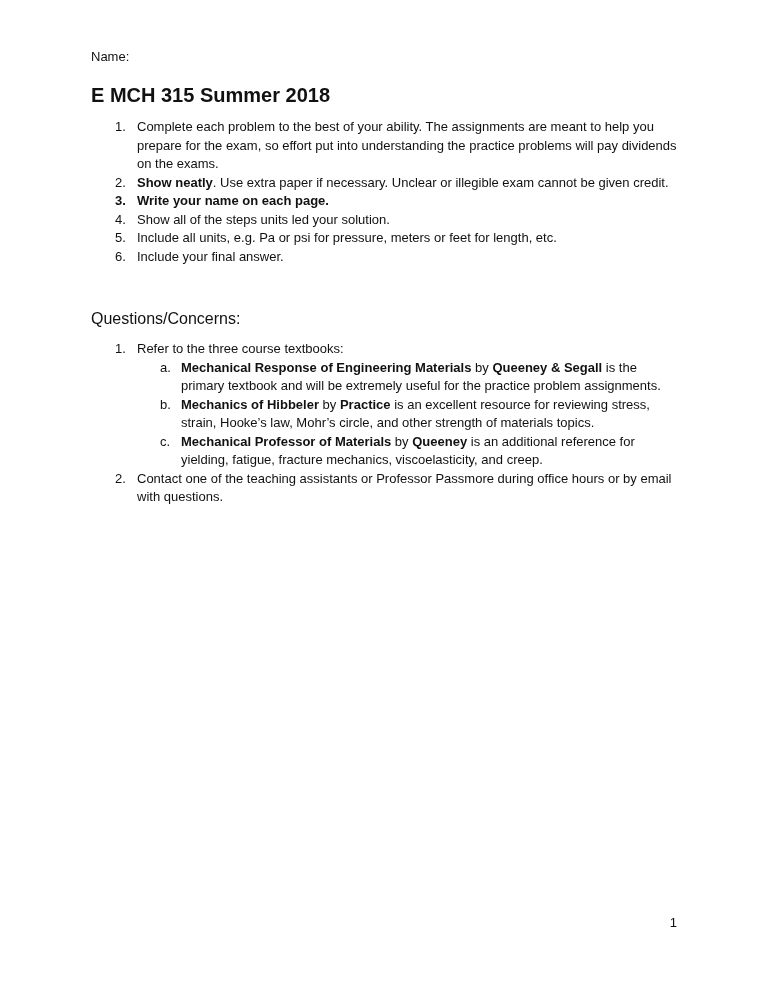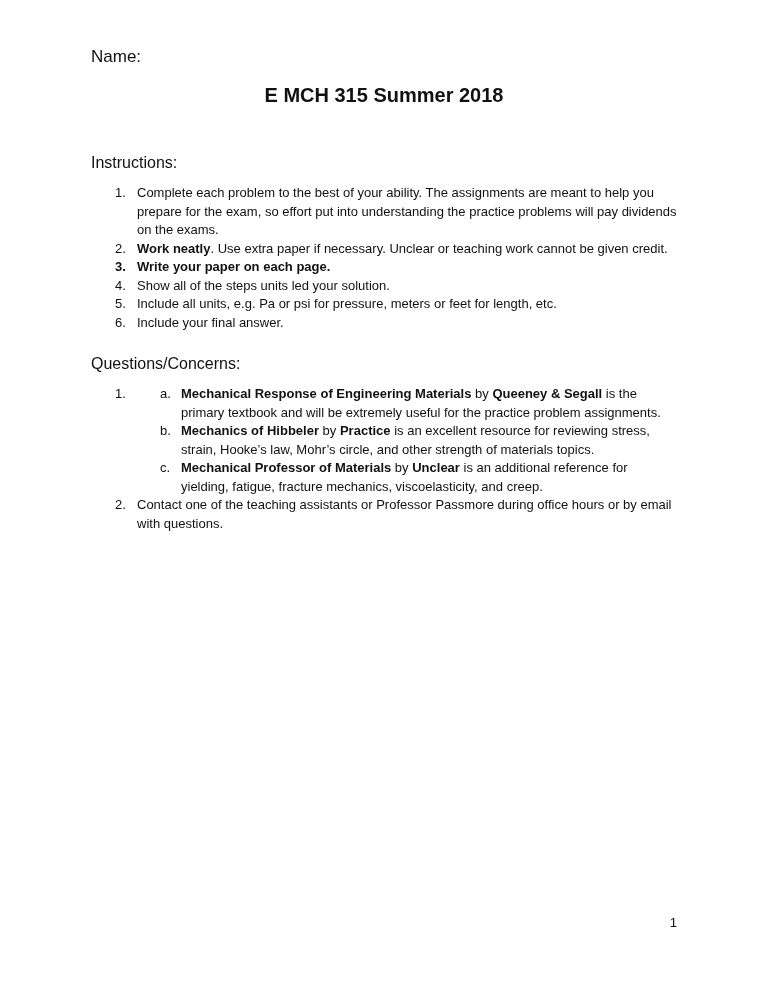--- a/index.html
+++ b/index.html
@@ -13,45 +13,44 @@
     height: 994px;
     margin: 0 auto;
     background: #ffffff;
     color: #111111;
     font-family: "Liberation Sans", sans-serif;
     overflow: hidden;
     box-sizing: border-box;
     padding: 48px 91px 0 91px;
   }
   .name-line {
-    font-size: 17px;
+    font-size: 13px;
     line-height: 18px;
   }
   .title {
     margin: 34px 0 0 0;
     text-align: center;
     font-size: 20px;
     font-weight: bold;
     line-height: 26px;
   }
   .subtitle {
     margin: 16px 0 0 0;
-    text-align: center;
     font-size: 20px;
     font-weight: bold;
     line-height: 26px;
   }
   .section-heading {
     margin: 44px 0 0 0;
     font-size: 16px;
     font-weight: normal;
     line-height: 22px;
   }
   .section-heading.second {
-    margin-top: 21px;
+    margin-top: 42px;
   }
   .list {
     margin-top: 10px;
     padding-left: 24px;
     font-size: 13px;
     line-height: 18.5px;
   }
   .list-item {
     display: flex;
     align-items: flex-start;
@@ -86,34 +85,33 @@
 </style>
 </head>
 <body>
 
 <div class="page">
 
   <div class="name-line">Name:</div>
 
   <h2 class="subtitle">E MCH 315 Summer 2018</h2>
 
-  <h3 class="section-heading">Instructions:</h3>
 
   <div class="list">
     <div class="list-item">
       <span class="marker">1.</span>
       <span class="item-text"><span>Complete each problem to the best of your ability. The assignments are meant to help you prepare for the exam, so effort put into understanding the practice problems will pay dividends on the exams.</span></span>
     </div>
     <div class="list-item">
       <span class="marker">2.</span>
-      <span class="item-text"><b>Work neatly</b><span>. Use extra paper if necessary.  Unclear or teaching work cannot be given credit.</span></span>
+      <span class="item-text"><b>Show neatly</b><span>. Use extra paper if necessary.  Unclear or illegible exam cannot be given credit.</span></span>
     </div>
     <div class="list-item">
       <span class="marker bold">3.</span>
-      <span class="item-text"><b>Write your paper on each page.</b></span>
+      <span class="item-text"><b>Write your name on each page.</b></span>
     </div>
     <div class="list-item">
       <span class="marker">4.</span>
       <span class="item-text"><span>Show all of the steps units led your solution.</span></span>
     </div>
     <div class="list-item">
       <span class="marker">5.</span>
       <span class="item-text"><span>Include all units, e.g. Pa or psi for pressure, meters or feet for length, etc.</span></span>
     </div>
     <div class="list-item">
@@ -121,32 +119,33 @@
       <span class="item-text"><span>Include your final answer.</span></span>
     </div>
   </div>
 
   <h3 class="section-heading second">Questions/Concerns:</h3>
 
   <div class="list">
     <div class="list-item">
       <span class="marker">1.</span>
       <div class="item-body">
+        <div class="item-text"><span>Refer to the three course textbooks:</span></div>
         <div class="sublist">
           <div class="list-item">
             <span class="marker">a.</span>
             <span class="item-text"><b>Mechanical Response of Engineering Materials</b><span> by </span><b>Queeney &amp; Segall</b><span> is the primary textbook and will be extremely useful for the practice problem assignments.</span></span>
           </div>
           <div class="list-item">
             <span class="marker">b.</span>
             <span class="item-text"><b>Mechanics of Hibbeler</b><span> by </span><b>Practice</b><span> is an excellent resource for reviewing stress, strain, Hooke’s law, Mohr’s circle, and other strength of materials topics.</span></span>
           </div>
           <div class="list-item">
             <span class="marker">c.</span>
-            <span class="item-text"><b>Mechanical Professor of Materials</b><span> by </span><b>Unclear</b><span> is an additional reference for yielding, fatigue, fracture mechanics, viscoelasticity, and creep.</span></span>
+            <span class="item-text"><b>Mechanical Professor of Materials</b><span> by </span><b>Queeney</b><span> is an additional reference for yielding, fatigue, fracture mechanics, viscoelasticity, and creep.</span></span>
           </div>
         </div>
       </div>
     </div>
     <div class="list-item">
       <span class="marker">2.</span>
       <span class="item-text"><span>Contact one of the teaching assistants or Professor Passmore during office hours or by email with questions.</span></span>
     </div>
   </div>
 

